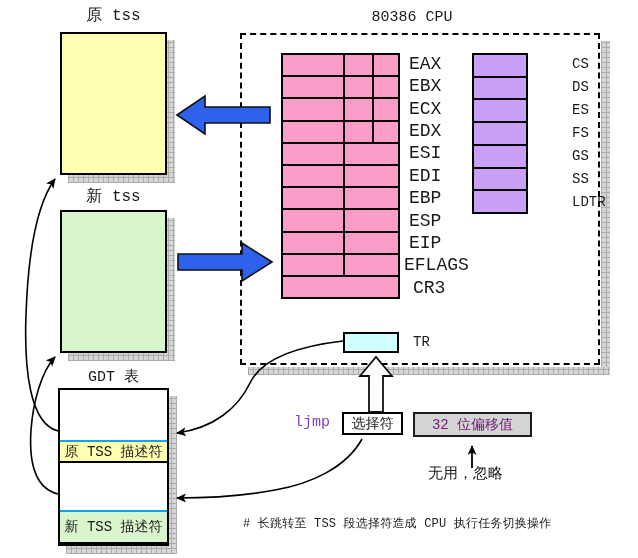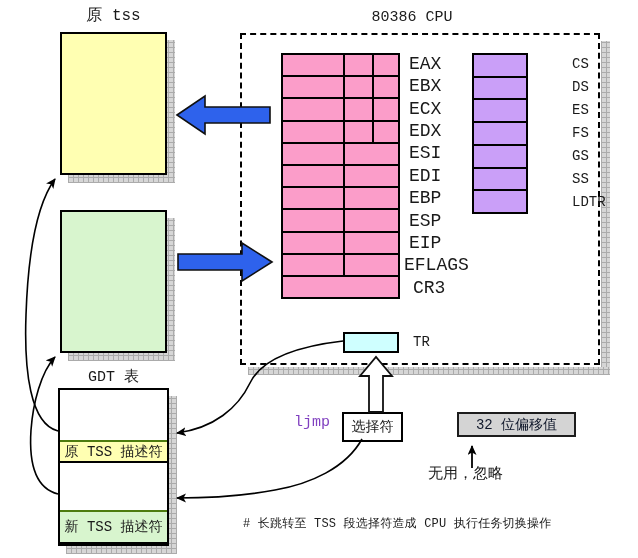--- a/index.html
+++ b/index.html
@@ -23,21 +23,21 @@
 
   
   .membox{border:2px solid #000;z-index:2;}
   .box-old{background:var(--old-tss-yellow,#ffffb2);}
   .box-new{background:var(--new-tss-green,#d8f5ce);}
 
   
   .gdt{border:2px solid #000;background:#fff;z-index:2;display:flex;flex-direction:column;}
   .gdt-row{box-sizing:border-box;display:flex;align-items:center;justify-content:center;
            font-size:14px;letter-spacing:0;}
-  .gdt-row.hl{border-top:2px solid #4d7c0f;border-bottom:2px solid #000;margin-top:24px;}
+  .gdt-row.hl{border-top:2px solid #0ea5e9;border-bottom:2px solid #000;margin-top:24px;}
   .gdt-row.hl-old{background:var(--old-tss-yellow,#ffffb2);}
   .gdt-row.hl-new{background:var(--new-tss-green,#d8f5ce);}
 
   
   .cpu{border:2px dashed #000;background:transparent;z-index:2;}
 
   
   .regtable{border:2px solid #000;display:flex;flex-direction:column;z-index:3;}
   .regtable .row{flex:1;display:flex;}
   .regtable .row + .row{border-top:2px solid #000;}
@@ -50,38 +50,39 @@
 
   .reg-labels{display:flex;flex-direction:column;z-index:2;}
   .reg-labels div{height:22.36px;line-height:22.36px;font-size:18px;padding-left:5px;}
   .seg-labels div{height:23px;line-height:23px;font-size:14px;padding-left:5px;}
 
   .trbox{background:var(--tr-cyan,#cfffff);border:2px solid #000;z-index:3;}
 
   .selbox{background:#fff;border:2px solid #000;z-index:3;display:flex;
           align-items:center;justify-content:center;font-size:14px;}
   .offbox{background:var(--offset-gray,#d4d4d4);border:2px solid #1c1c1c;z-index:3;display:flex;
-          align-items:center;justify-content:center;font-size:14px;color:#0f172a;margin-left:44px;}
+          align-items:center;justify-content:center;font-size:14px;color:#701a75;}
 
   .ljmp{color:var(--ljmp-purple,#8040c0);font-size:15px;z-index:3;}
   .note{font-size:15px;z-index:3;}
   .comment{font-size:12px;z-index:3;letter-spacing:0.2px;}
   .title{font-size:15px;z-index:3;}
 
   svg.overlay{position:absolute;left:0;top:0;z-index:4;pointer-events:none;}
 </style>
 </head>
 <body>
 
 <div id="stage" style="--register-pink: #fb9dc9; --segment-purple: #ca9ff8; --old-tss-yellow: #ffffb2; --new-tss-green: #d8f5ce; --tr-cyan: #cfffff; --offset-gray: #d4d4d4; --ljmp-purple: #8040c0;">
 
   <div class="abs lbl center" style="left:60px;top:8px;width:107px;font-size:16px;">原 tss</div>
   <div class="abs hatch" style="left:68px;top:40px;width:107px;height:143px;"></div>
   <div class="abs membox box-old" style="left:60px;top:32px;width:107px;height:143px;"></div>
 
+  <div class="abs lbl center" style="left:60px;top:189px;width:107px;font-size:16px;">新 tss</div>
   <div class="abs hatch" style="left:68px;top:218px;width:107px;height:143px;"></div>
   <div class="abs membox box-new" style="left:60px;top:210px;width:107px;height:143px;"></div>
 
   <div class="abs lbl center" style="left:58px;top:370px;width:111px;font-size:15px;">GDT 表</div>
   <div class="abs hatch" style="left:66px;top:396px;width:111px;height:158px;"></div>
   <div class="abs gdt" style="left:58px;top:388px;width:111px;height:158px;">
     <div class="gdt-row" style="height:33px;"></div>
     <div class="gdt-row hl hl-old" style="height:29px;">原 TSS 描述符</div>
     <div class="gdt-row" style="height:29px;"></div>
     <div class="gdt-row hl hl-new" style="height:42px;">新 TSS 描述符</div>
@@ -186,21 +187,21 @@
     <div>FS</div>
     <div>GS</div>
     <div>SS</div>
     <div>LDTR</div>
   </div>
 
   <div class="abs trbox" style="left:343px;top:332px;width:56px;height:21px;"></div>
   <div class="abs lbl" style="left:413px;top:332px;height:21px;line-height:21px;font-size:14px;">TR</div>
 
   <div class="abs lbl ljmp" style="left:294px;top:415px;text-align:right;">ljmp</div>
-  <div class="abs selbox" style="left:342px;top:412px;width:61px;height:30px;">选择符</div>
+  <div class="abs selbox" style="left:342px;top:412px;width:61px;height:23px;">选择符</div>
   <div class="abs offbox" style="left:413px;top:412px;width:119px;height:25px;">32 位偏移值</div>
 
   <div class="abs lbl note" style="left:428px;top:467px;text-align:right;">无用，忽略</div>
   <div class="abs lbl comment" style="left:243px;top:518px;"># 长跳转至 TSS 段选择符造成 CPU 执行任务切换操作</div>
 
   <svg class="overlay" width="638" height="558" viewBox="0 0 638 558">
     <defs>
       <marker id="arw" markerWidth="12" markerHeight="10" refX="9" refY="4.5" orient="auto" markerUnits="userSpaceOnUse">
         <path d="M0,0 L10,4.5 L0,9 L2.5,4.5 z" fill="#000"></path>
       </marker>

